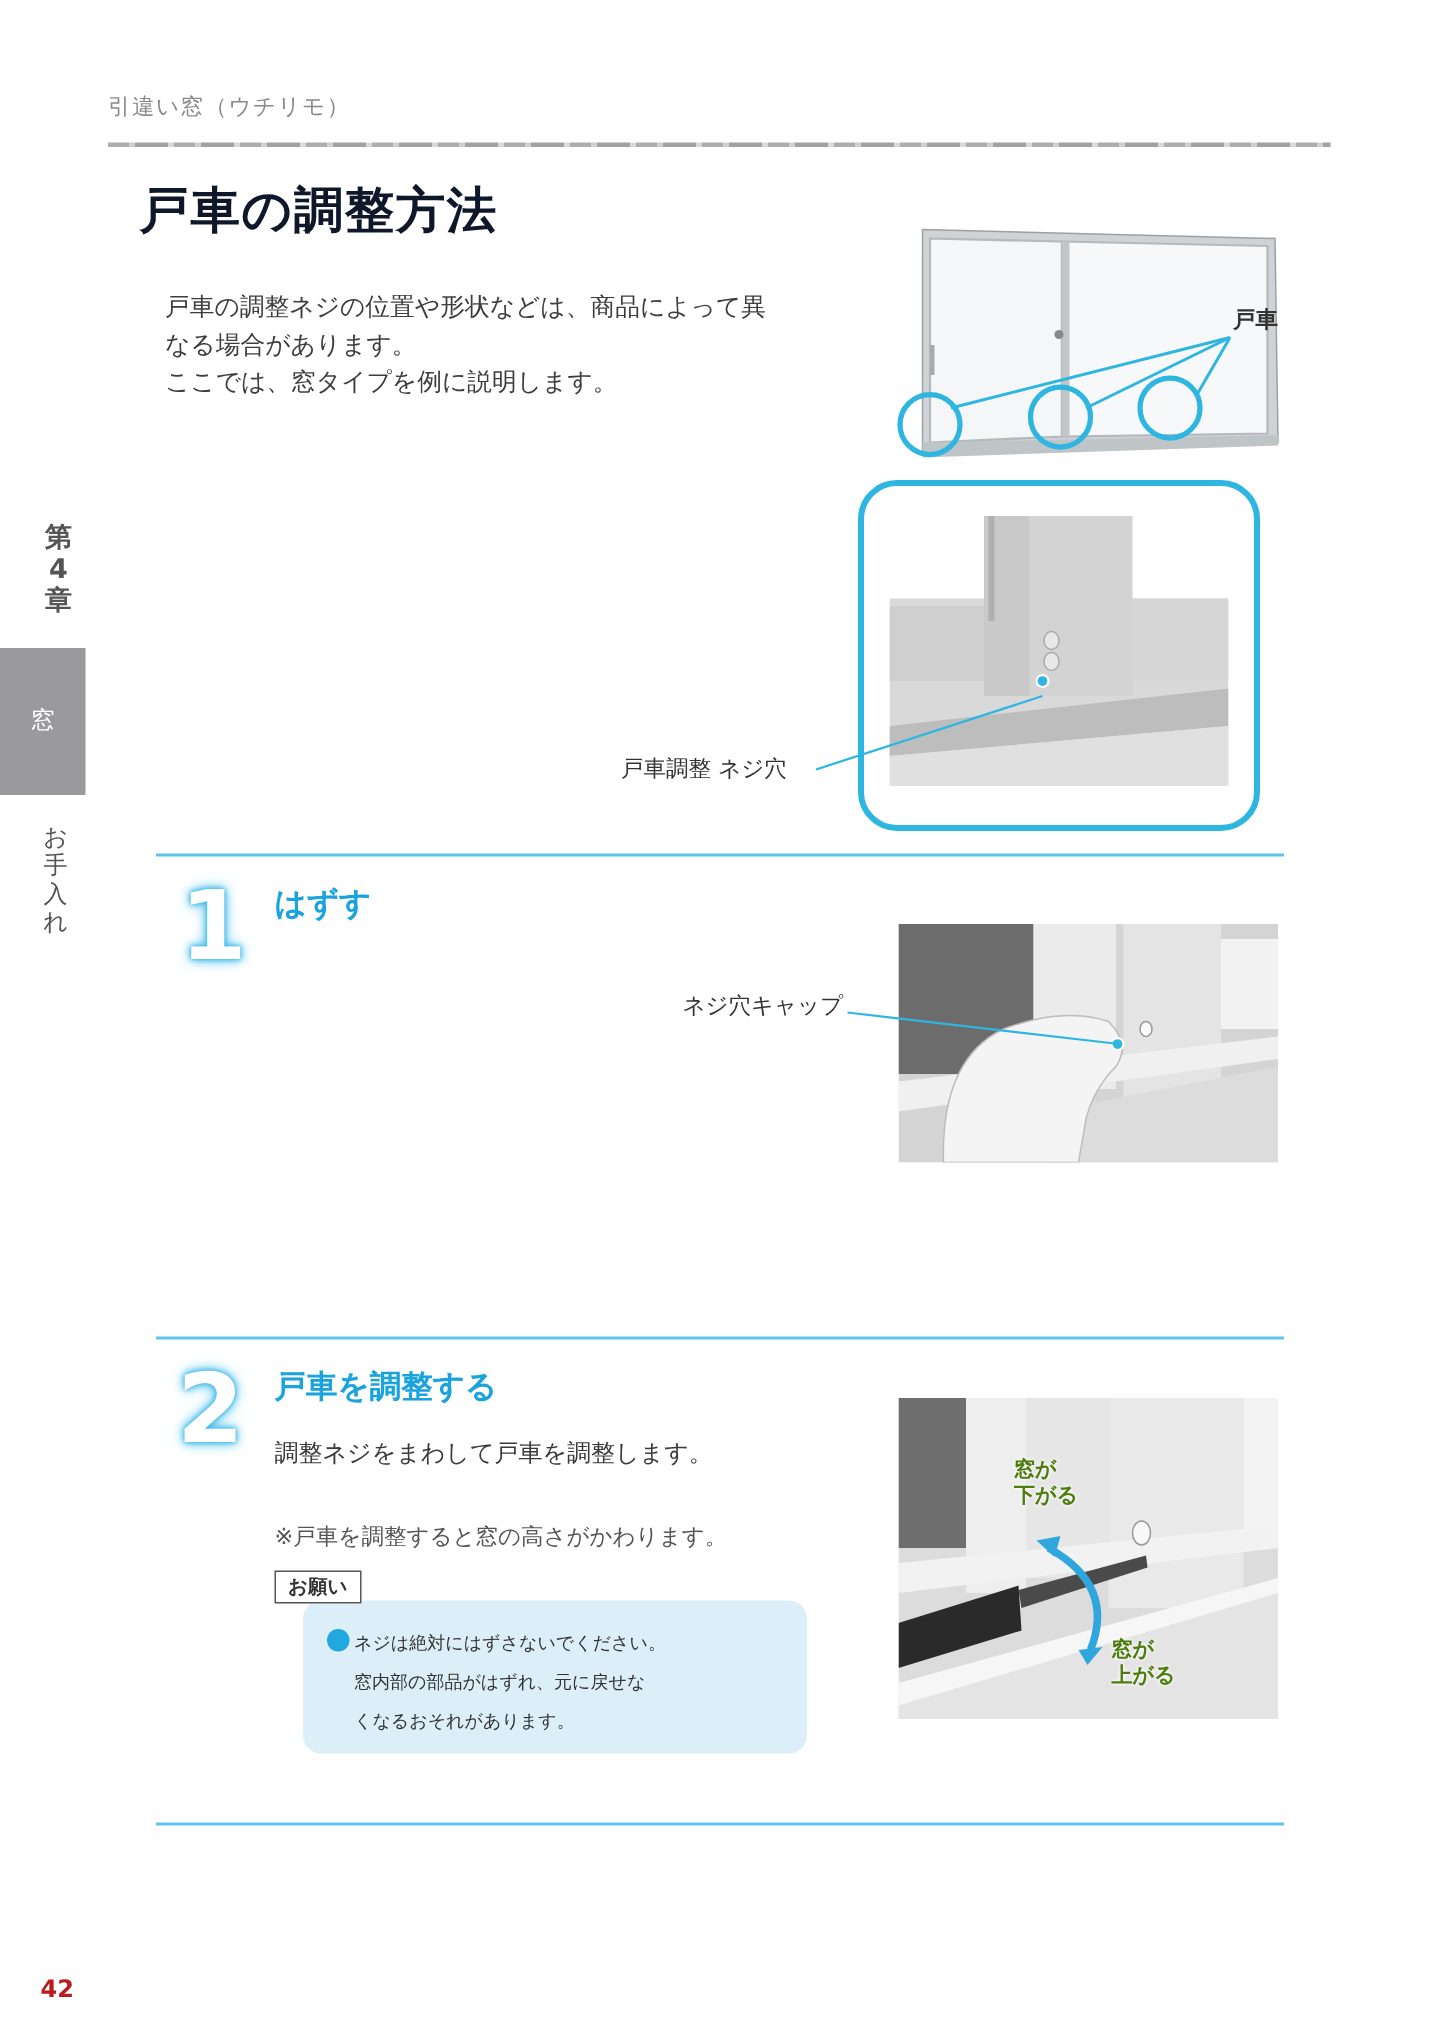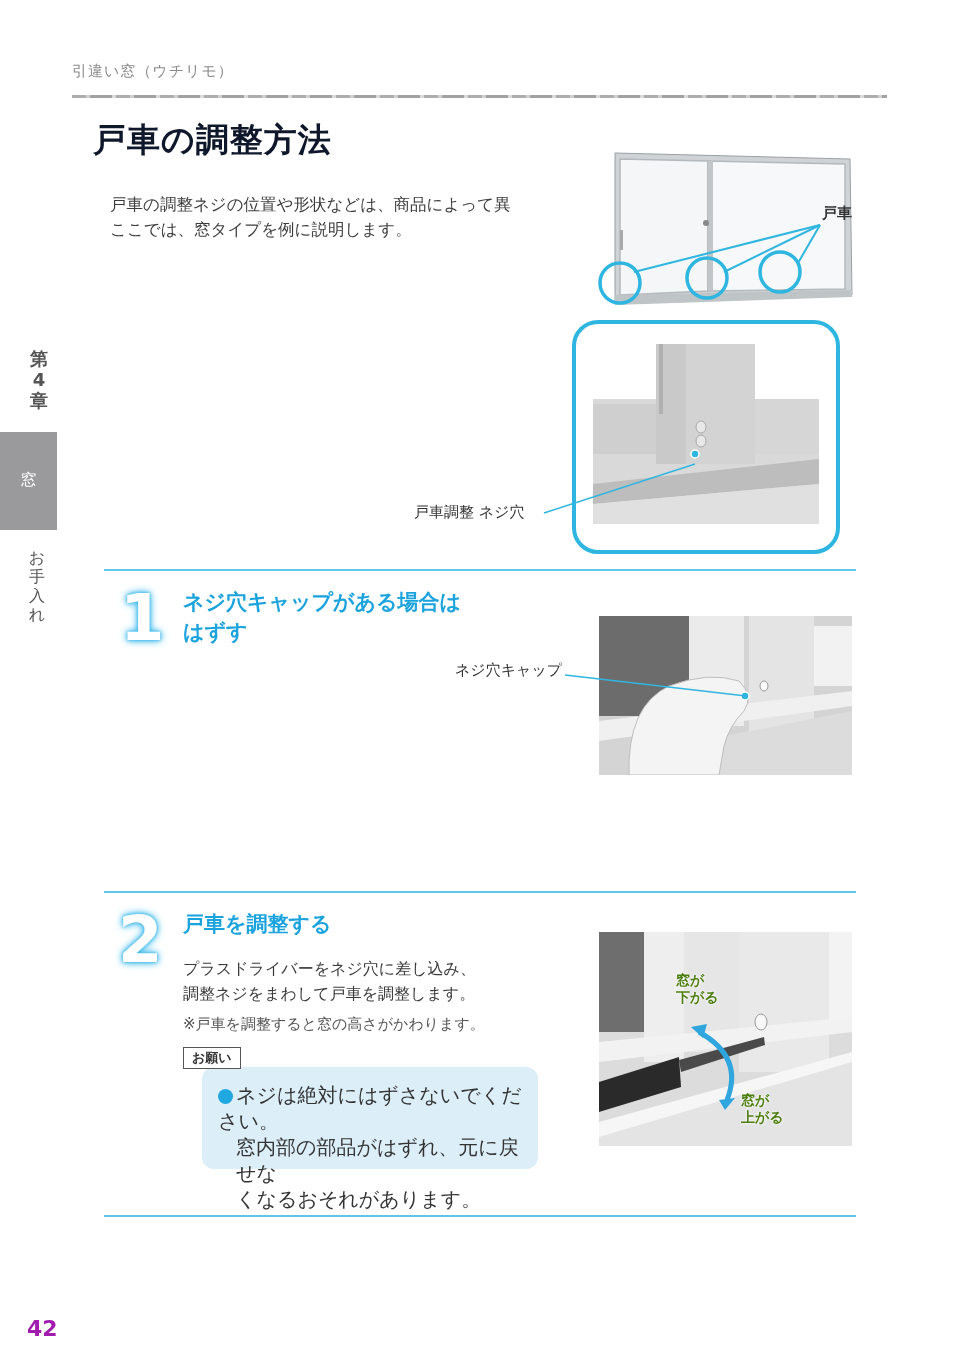--- a/index.html
+++ b/index.html
@@ -44,35 +44,36 @@
   .step-text { font-size: 16px; color: #3a3a3a; line-height: 25px; }
   .note { font-size: 15px; color: #555; text-align: right; }
 
   .photo1 { left: 599px; top: 616px; width: 253px; height: 159px; }
   .label-cap { left: 455px; top: 661px; font-size: 15px; color: #333; }
 
   .photo2 { left: 599px; top: 932px; width: 253px; height: 214px; }
 
   .onegai-label { left: 183px; top: 1047px; padding: 1px 8px; border: 1.5px solid #555; background: #fff; font-size: 13px; font-weight: bold; color: #333; z-index: 2; }
   .onegai-box { left: 202px; top: 1067px; width: 336px; height: 102px; background: #dceef8; border-radius: 12px; }
-  .onegai-text { left: 218px; top: 1082px; width: 316px; font-size: 20px; line-height: 26px; color: #333; }
+  .onegai-text { left: 218px; top: 1082px; width: 316px; font-size: 12px; line-height: 26px; color: #333; }
   .bullet { display: inline-block; width: 15px; height: 15px; border-radius: 50%; background: #22a8e0; vertical-align: -2px; margin-right: 3px; }
 
-  .page-num { left: 27px; top: 1316px; font-size: 22px; font-weight: bold; color: #a21caf; }
+  .page-num { left: 27px; top: 1316px; font-size: 16px; font-weight: bold; color: #b91c1c; }
   .photo-label { font-size: 14px; color: #4d7c0f; font-weight: bold; line-height: 17px; text-shadow: 0 0 2px #fff, 0 0 3px #fff; }
 </style>
 </head>
 <body>
 
 <div class="abs breadcrumb">引違い窓（ウチリモ）</div>
 <div class="abs rule-top"></div>
 <div class="abs page-title">戸車の調整方法</div>
 
 <div class="abs intro">
   <div>戸車の調整ネジの位置や形状などは、商品によって異</div>
+  <div>なる場合があります。</div>
   <div>ここでは、窓タイプを例に説明します。</div>
 </div>
 
 <div class="abs chapter">
   <div>第</div>
   <div>4</div>
   <div>章</div>
 </div>
 <div class="abs side-tab">
   <span>窓</span>
@@ -120,21 +121,20 @@
   <circle cx="102" cy="110" r="4" fill="#2fb6e0" stroke="#fff" stroke-width="1.5"></circle>
 </svg>
 <svg class="abs" style="left:540px;top:455px;width:170px;height:70px" viewBox="0 0 170 70">
   <line x1="4" y1="58" x2="155" y2="9" stroke="#2fb6e0" stroke-width="1.5"></line>
 </svg>
 <div class="abs label-screw">戸車調整 ネジ穴</div>
 
 <div class="abs hr-blue" style="top:569px"></div>
 <div class="abs step-num" style="left:120px;top:586px">1</div>
 <div class="abs step-title" style="left:183px;top:587px">
-  <div>ネジ穴キャップがある場合は</div>
   <div>はずす</div>
 </div>
 <svg class="abs photo1" viewBox="0 0 253 159">
   <rect width="253" height="159" fill="#d4d4d4"></rect>
   <rect x="0" y="0" width="90" height="100" fill="#6c6c6c"></rect>
   <rect x="90" y="0" width="55" height="110" fill="#ebebeb"></rect>
   <rect x="150" y="0" width="65" height="120" fill="#e4e4e4"></rect>
   <rect x="215" y="10" width="38" height="60" fill="#f2f2f2"></rect>
   <polygon points="0,105 253,75 253,90 0,125" fill="#f0f0f0"></polygon>
   <polygon points="100,125 253,95 253,159 100,159" fill="#dcdcdc"></polygon>
@@ -144,21 +144,20 @@
 </svg>
 <svg class="abs" style="left:560px;top:665px;width:200px;height:40px" viewBox="0 0 200 40">
   <line x1="5" y1="10" x2="186" y2="31" stroke="#2fb6e0" stroke-width="1.5"></line>
 </svg>
 <div class="abs label-cap">ネジ穴キャップ</div>
 
 <div class="abs hr-blue" style="top:891px"></div>
 <div class="abs step-num" style="left:118px;top:908px">2</div>
 <div class="abs step-title" style="left:183px;top:909px">戸車を調整する</div>
 <div class="abs step-text" style="left:183px;top:956px">
-  <div>プラスドライバーをネジ穴に差し込み、</div>
   <div>調整ネジをまわして戸車を調整します。</div>
 </div>
 <div class="abs note" style="left:183px;top:1015px">※戸車を調整すると窓の高さがかわります。</div>
 
 <div class="abs onegai-box"></div>
 <div class="abs onegai-label">お願い</div>
 <div class="abs onegai-text">
   <div><span class="bullet"></span><span>ネジは絶対にはずさないでください。</span></div>
   <div style="padding-left:18px">窓内部の部品がはずれ、元に戻せな</div>
   <div style="padding-left:18px">くなるおそれがあります。</div>

